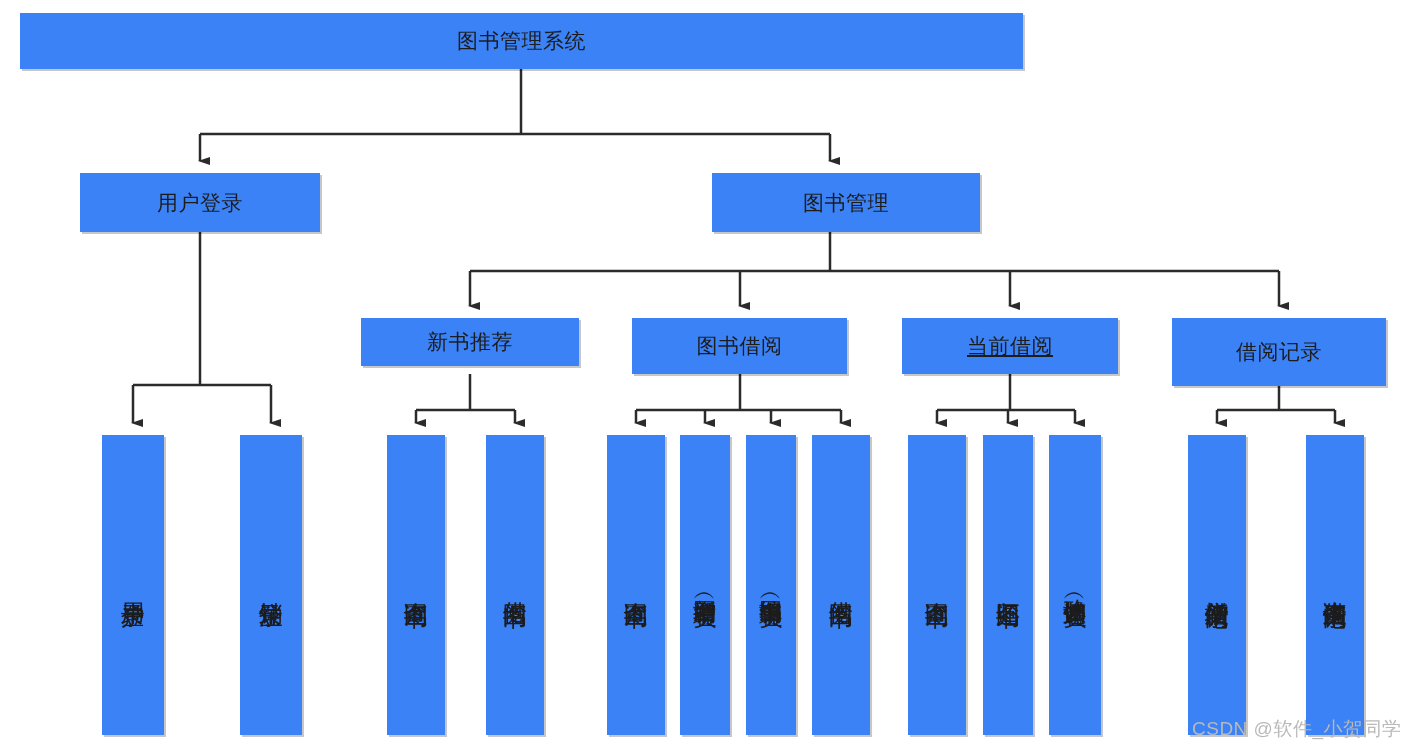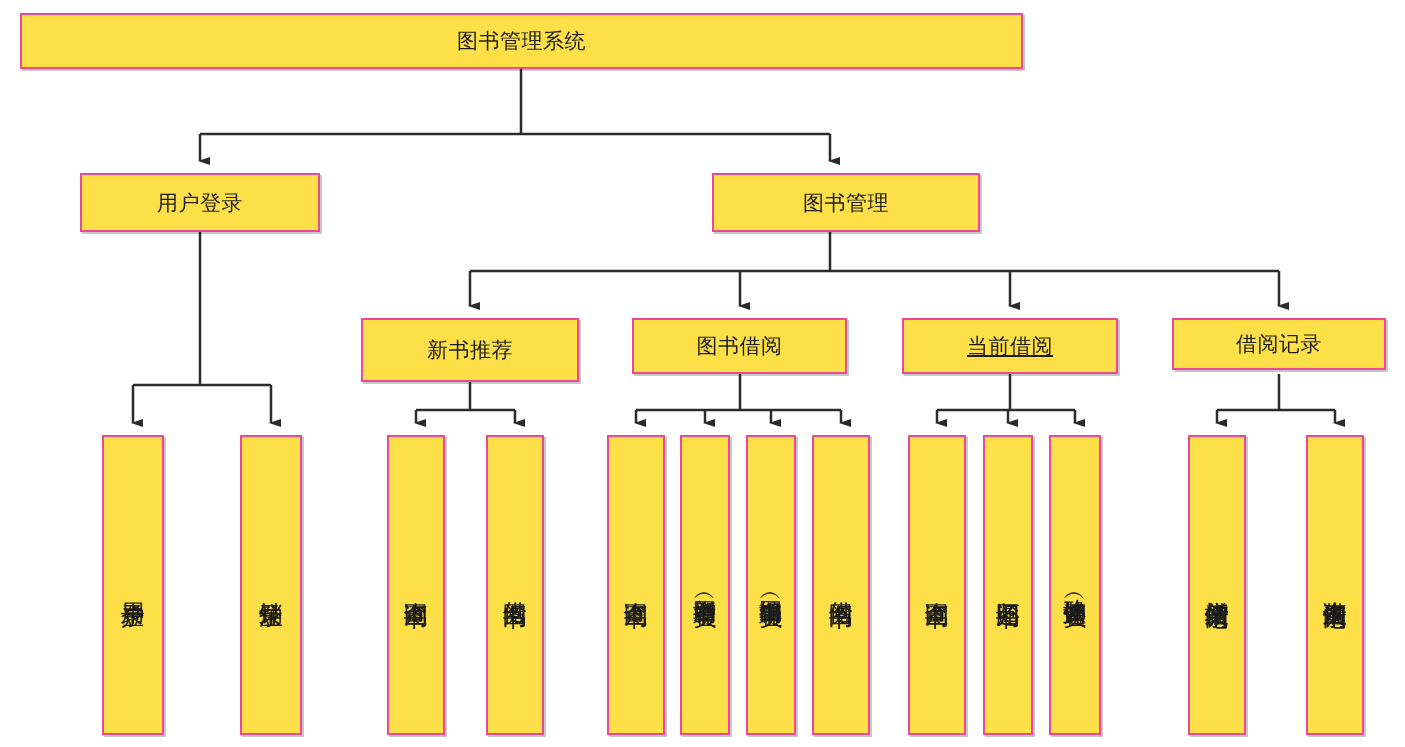--- a/index.html
+++ b/index.html
@@ -21,22 +21,22 @@
     position: absolute;
     left: 0;
     top: 0;
     width: 1405px;
     height: 747px;
     pointer-events: none;
   }
   .node {
     position: absolute;
     box-sizing: border-box;
-    border: 2px solid #ec4899;
-    background: #fde047;
+    border: 2px solid #3b82f6;
+    background: #3b82f6;
     box-shadow: 2px 2px 0 rgba(0,0,0,0.22);
     display: flex;
     align-items: center;
     justify-content: center;
     color: #1c1c1c;
   }
   .node.horiz {
     font-size: 21px;
     letter-spacing: 0.5px;
   }
@@ -124,30 +124,30 @@
 
   <div id="level2-layer">
       <div class="node horiz" style="left: 80px; top: 173px; width: 240px; height: 59px;">
         <span>用户登录</span>
       </div>
       <div class="node horiz" style="left: 712px; top: 173px; width: 268px; height: 59px;">
         <span>图书管理</span>
       </div>
     </div>
   <div id="level3-layer">
-      <div class="node horiz" style="left: 361px; top: 318px; width: 218px; height: 64px; font-family: Liberation Serif, serif;">
+      <div class="node horiz" style="left: 361px; top: 318px; width: 218px; height: 48px; font-family: Liberation Serif, serif;">
         <span>新书推荐</span>
       </div>
       <div class="node horiz" style="left: 632px; top: 318px; width: 215px; height: 56px;">
         <span>图书借阅</span>
       </div>
       <div class="node horiz" style="left: 902px; top: 318px; width: 216px; height: 56px; text-decoration: underline;">
         <span>当前借阅</span>
       </div>
-      <div class="node horiz" style="left: 1172px; top: 318px; width: 214px; height: 52px;">
+      <div class="node horiz" style="left: 1172px; top: 318px; width: 214px; height: 68px;">
         <span>借阅记录</span>
       </div>
     </div>
   <div id="leaf-layer">
       <div class="node vert" style="left: 102px; top: 435px; width: 62px; height: 300px; padding-top: 146px;">
         <span class="vtext">用户登录</span>
       </div>
       <div class="node vert" style="left: 240px; top: 435px; width: 62px; height: 300px; padding-top: 146px;">
         <span class="vtext">注销登录</span>
       </div>
@@ -179,14 +179,15 @@
         <span class="vtext">确认归还（管理员）</span>
       </div>
       <div class="node vert" style="left: 1188px; top: 435px; width: 58px; height: 300px; padding-top: 145px;">
         <span class="vtext">新增借阅记录</span>
       </div>
       <div class="node vert" style="left: 1306px; top: 435px; width: 58px; height: 300px; padding-top: 145px;">
         <span class="vtext">查询借阅记录</span>
       </div>
     </div>
 
+  <div class="watermark" style="left: 1192px; top: 716px;">CSDN @软件_小贺同学</div>
 
 </div>
 
 </body></html>

